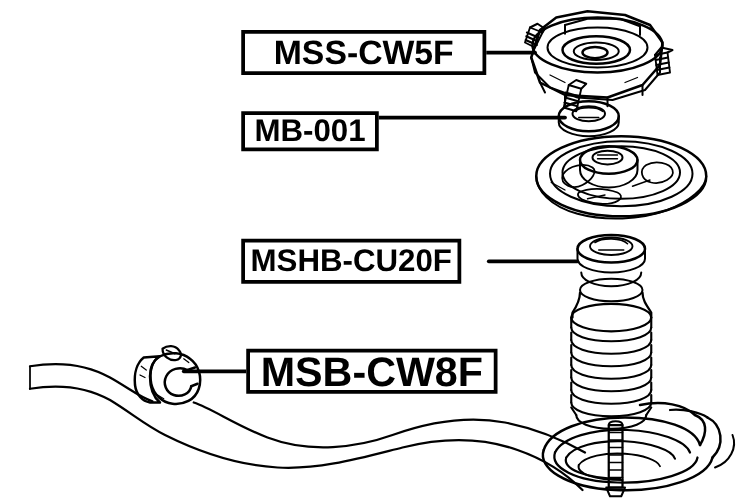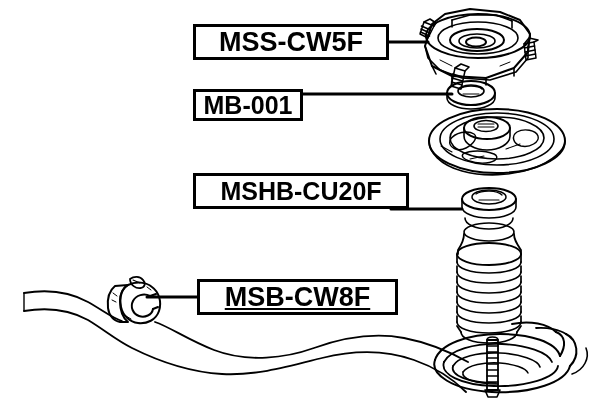--- a/index.html
+++ b/index.html
@@ -34,22 +34,22 @@
     font-family:"Liberation Sans", sans-serif;
     z-index:5;
   }
   .label-text{
     display:block;
     line-height:1;
     font-weight:bold;
   }
   #label-mss{ left:193px; top:24px;  width:196px; height:36px; font-size:27px; }
   #label-mb{  left:193px; top:89px;  width:110px; height:32px; font-size:25px; }
-  #label-mshb{left:193px; top:173px; width:216px; height:36px; font-size:25px; }
-  #label-msb{ left:197px; top:279px; width:201px; height:36px; font-size:27px;text-decoration:underline; }
+  #label-mshb{left:193px; top:191px; width:176px; height:36px; font-size:25px; }
+  #label-msb{ left:197px; top:279px; width:201px; height:36px; font-size:33px; }
 </style>
 </head>
 <body>
 
 <div id="diagram-root">
 
   <svg class="art-layer" viewBox="0 0 600 400" xmlns="http://www.w3.org/2000/svg">
 
     <g fill="none" stroke="#000000" stroke-width="1.6" stroke-linejoin="round" stroke-linecap="round">
 

